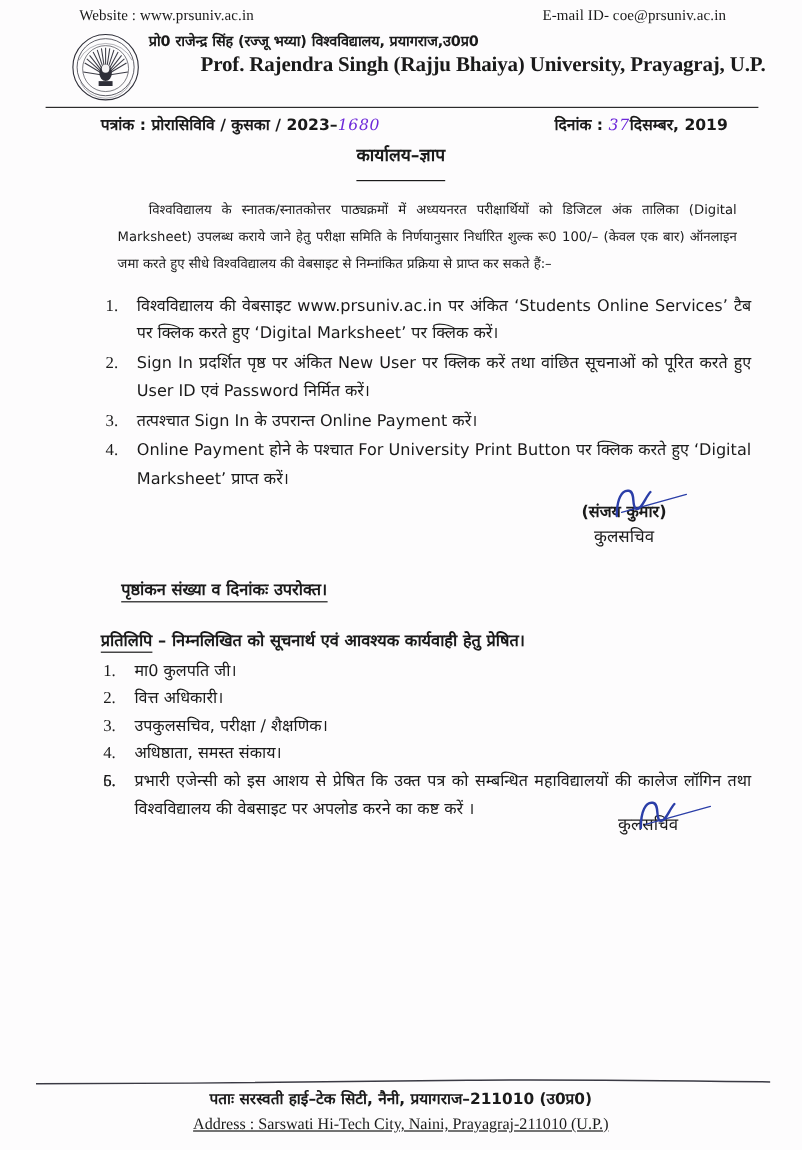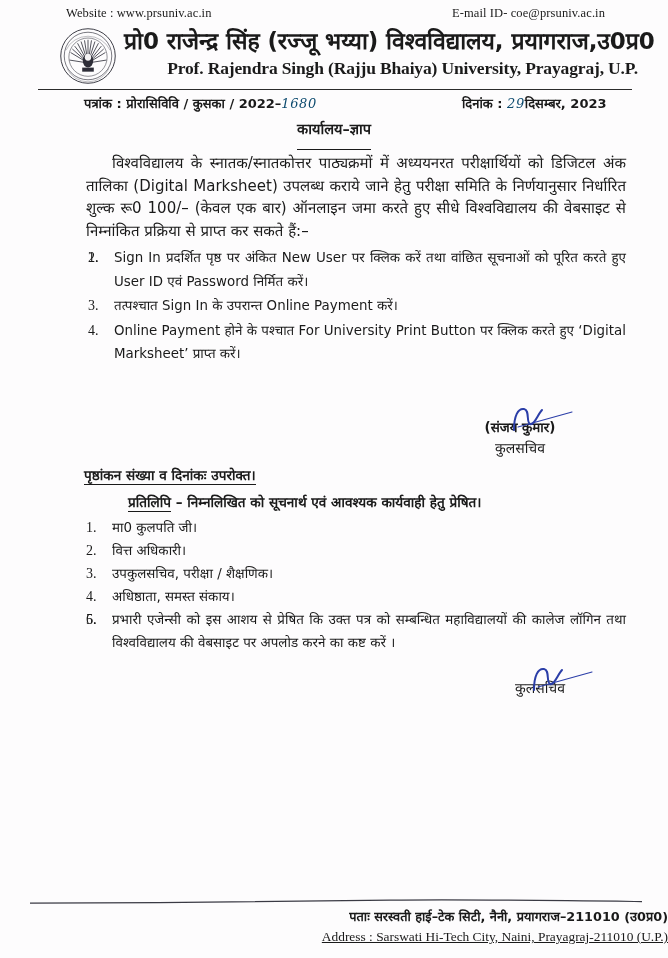--- a/index.html
+++ b/index.html
@@ -61,21 +61,21 @@
     height: 58px;
   }
   .univ-names {
     position: absolute;
     left: 124px;
     top: 0;
     right: 30px;
   }
   .univ-hi {
     font-family: "DejaVu Sans", sans-serif;
-    font-size: 23px;
+    font-size: 12px;
     font-weight: 700;
     line-height: 1.35;
     white-space: nowrap;
     letter-spacing: -0.1px;
   }
   .univ-en {
     font-family: "Liberation Serif", serif;
     font-size: 17.5px;
     font-weight: 700;
     line-height: 1.35;
@@ -111,21 +111,21 @@
     top: 0;
     white-space: nowrap;
   }
   .date-no {
     position: absolute;
     left: 462px;
     top: 0;
     white-space: nowrap;
   }
   .ink {
-    color: #0c4a6e;
+    color: #6d28d9;
     font-family: "DejaVu Serif", serif;
     font-style: italic;
     font-weight: 500;
     letter-spacing: .6px;
   }
 
   .memo-title {
     position: absolute;
     top: 118px;
     left: 0;
@@ -142,25 +142,25 @@
 
   
   .body-block {
     position: absolute;
     left: 86px;
     right: 42px;
     top: 152px;
   }
   .para {
     font-family: "DejaVu Sans", sans-serif;
-    font-size: 15px;
+    font-size: 11px;
     line-height: 22.5px;
     text-align: justify;
     text-indent: 26px;
-    margin: 0;
+    margin: 12px;
   }
 
   .olist {
     list-style: none;
     margin: 4px 0 0 0;
     padding: 0;
   }
   .olist li {
     position: relative;
     padding-left: 28px;
@@ -213,37 +213,36 @@
     position: absolute;
     left: 84px;
     right: 42px;
     top: 464px;
   }
   .endorse {
     font-family: "DejaVu Sans", sans-serif;
     font-size: 13.6px;
     font-weight: 700;
     line-height: 23px;
-    margin: 0;
+    margin: 17px;
   }
   .endorse span {
     border-bottom: 1.2px solid #1a1a1a;
     padding-bottom: 1px;
   }
   .copy-head {
     font-family: "DejaVu Sans", sans-serif;
     font-size: 13.6px;
     font-weight: 700;
     line-height: 26px;
     margin: 2px 0 0 0;
   }
   .copy-head .u {
     border-bottom: 1.2px solid #1a1a1a;
     padding-bottom: 1px;
-    margin-left: 44px;
   }
   .clist {
     list-style: none;
     margin: 1px 0 0 0;
     padding: 0;
   }
   .clist li {
     position: relative;
     padding-left: 28px;
     font-family: "DejaVu Sans", sans-serif;
@@ -274,21 +273,21 @@
     left: 30px;
     top: 899px;
     width: 612px;
     height: 6px;
   }
   .footer {
     position: absolute;
     left: 0;
     right: 0;
     top: 907px;
-    text-align: right;
+    text-align: center;
   }
   .foot-hi {
     font-family: "DejaVu Sans", sans-serif;
     font-size: 12.8px;
     font-weight: 700;
     line-height: 20px;
   }
   .foot-en {
     font-family: "Liberation Serif", serif;
     font-size: 13.4px;
@@ -337,35 +336,35 @@
     <div class="univ-names">
       <div class="univ-hi">प्रो0 राजेन्द्र सिंह (रज्जू भय्या) विश्वविद्यालय, प्रयागराज,उ0प्र0</div>
       <div class="univ-en">Prof. Rajendra Singh (Rajju Bhaiya) University, Prayagraj, U.P.</div>
     </div>
   </div>
 
   <div class="rule-top"></div>
 
   <div class="refline">
     <div class="ref-no">
-      <span>पत्रांक : प्रोरासिविवि / कुसका / 2022–</span><span class="ink">1680</span>
+      <span>पत्रांक : प्रोरासिविवि / कुसका / 2023–</span><span class="ink">1680</span>
     </div>
     <div class="date-no">
-      <span>दिनांक : </span><span class="ink">29</span><span>दिसम्बर, 2023</span>
+      <span>दिनांक : </span><span class="ink">37</span><span>दिसम्बर, 2019</span>
     </div>
   </div>
 
   <div class="memo-title">
     <span>कार्यालय–ज्ञाप</span>
   </div>
 
   <div class="body-block">
     <p class="para">विश्वविद्यालय के स्नातक/स्नातकोत्तर पाठ्यक्रमों में अध्ययनरत परीक्षार्थियों को डिजिटल अंक तालिका (Digital Marksheet) उपलब्ध कराये जाने हेतु परीक्षा समिति के निर्णयानुसार निर्धारित शुल्क रू0 100/– (केवल एक बार) ऑनलाइन जमा करते हुए सीधे विश्वविद्यालय की वेबसाइट से निम्नांकित प्रक्रिया से प्राप्त कर सकते हैं:–</p>
     <ol class="olist">
-      <li><span class="num">1.</span></li>
+      <li><span class="num">1.</span><span>विश्वविद्यालय की वेबसाइट www.prsuniv.ac.in पर अंकित ‘Students Online Services’ टैब पर क्लिक करते हुए ‘Digital Marksheet’ पर क्लिक करें।</span></li>
       <li><span class="num">2.</span><span>Sign In प्रदर्शित पृष्ठ पर अंकित New User पर क्लिक करें तथा वांछित सूचनाओं को पूरित करते हुए User ID एवं Password निर्मित करें।</span></li>
       <li><span class="num">3.</span><span>तत्पश्चात Sign In के उपरान्त Online Payment करें।</span></li>
       <li><span class="num">4.</span><span>Online Payment होने के पश्चात For University Print Button पर क्लिक करते हुए ‘Digital Marksheet’ प्राप्त करें।</span></li>
     </ol>
   </div>
 
   <div class="sign-block-1">
     <svg class="sig-scribble" viewBox="0 0 70 26">
       <path d="M8 24 C8 10, 12 2, 18 3 C24 4, 20 16, 24 18 C28 20, 32 8, 36 4" fill="none" stroke="#2b3ea8" stroke-width="2" stroke-linecap="round"></path>
       <path d="M12 21 L66 6" fill="none" stroke="#2b3ea8" stroke-width="1.1" stroke-linecap="round"></path>

